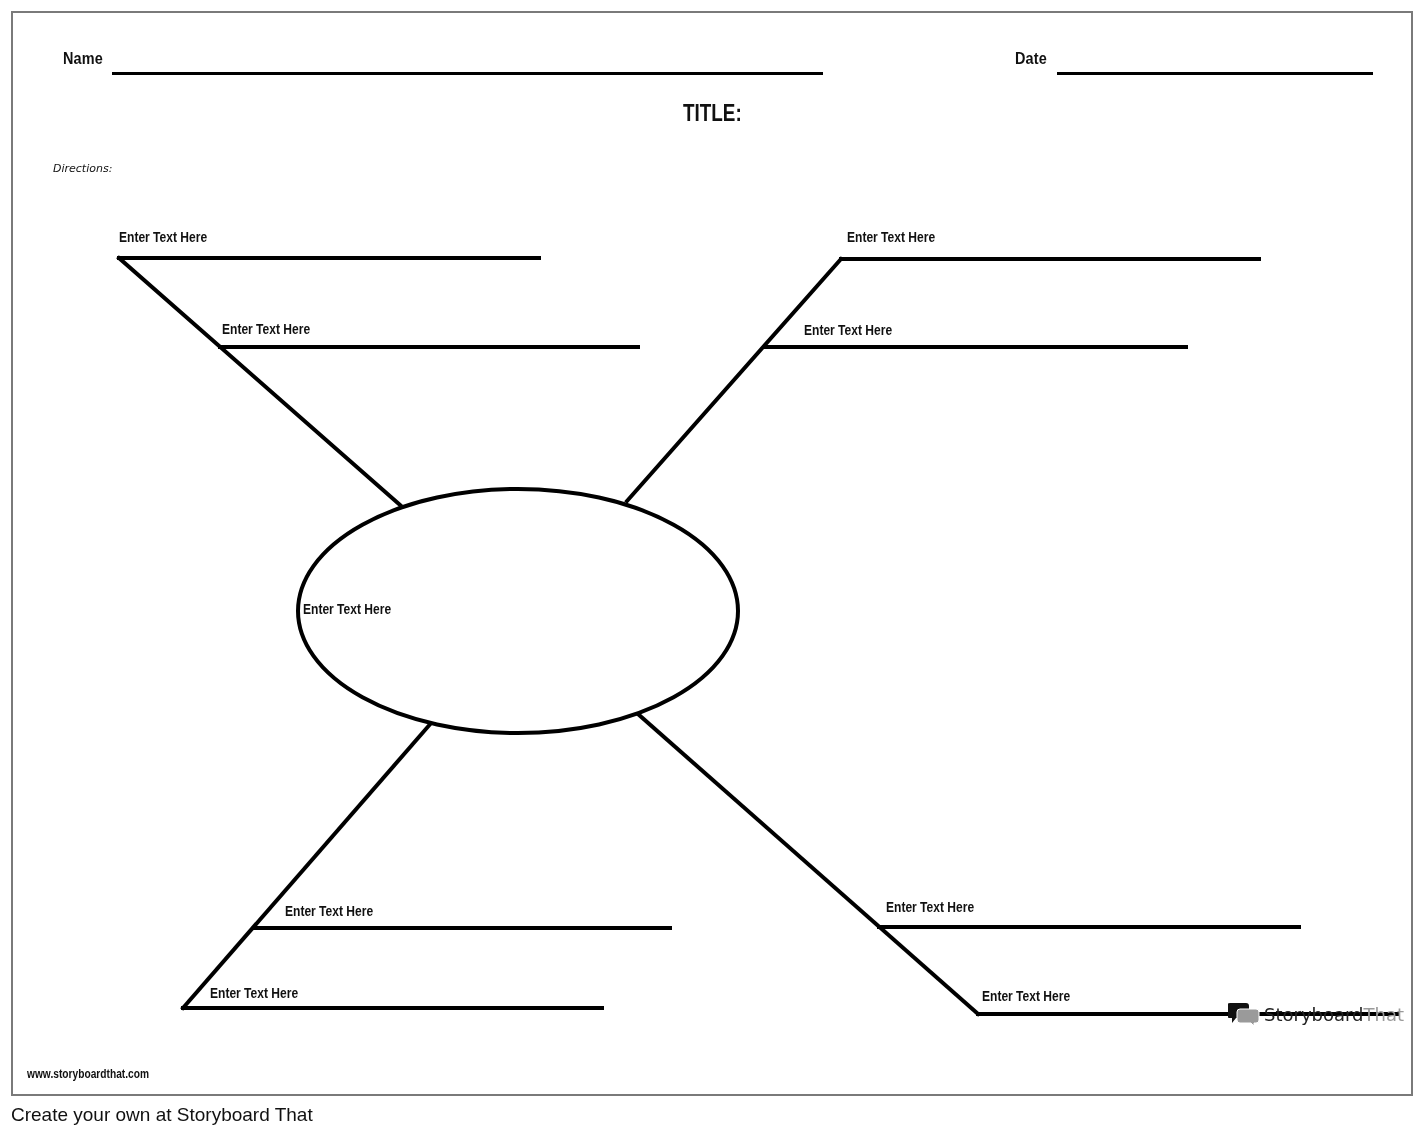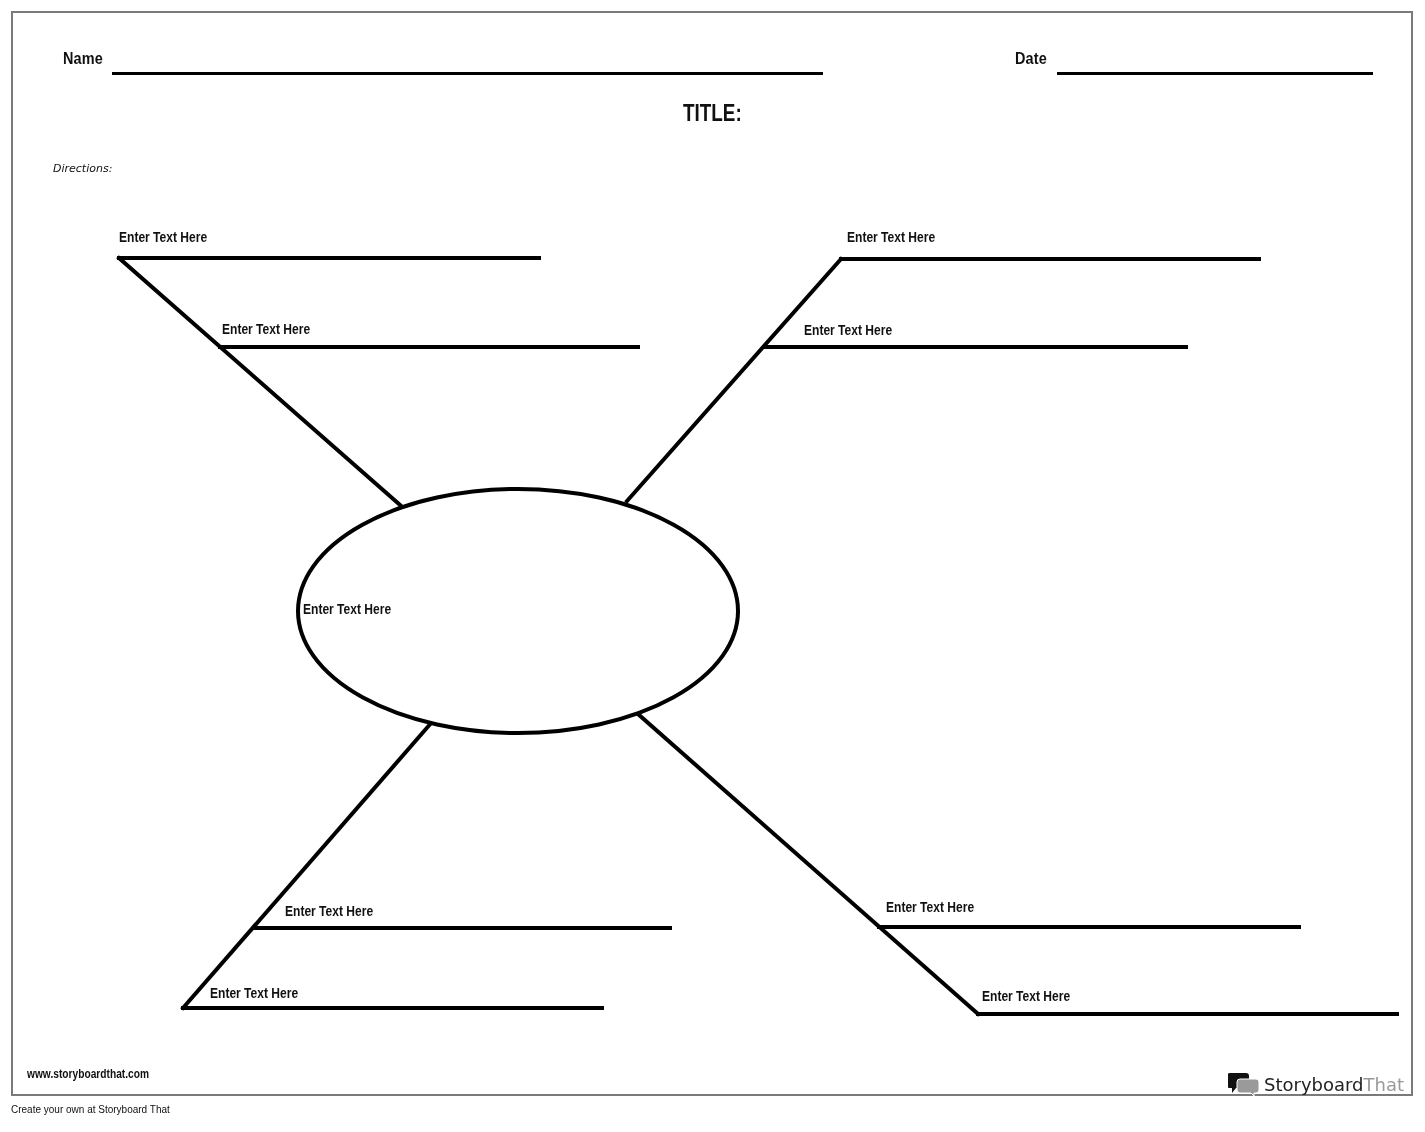--- a/index.html
+++ b/index.html
@@ -9,21 +9,21 @@
     .hdr-label { font-family: "Liberation Sans", sans-serif; font-weight: bold; font-size: 17px; color: #111; transform: scaleX(0.85); transform-origin: left center; letter-spacing: 0.2px; }
     .title { font-family: "Liberation Sans", sans-serif; font-weight: bold; font-size: 23px; color: #111; transform: scaleX(0.82); transform-origin: left center; }
     .directions { font-family: "DejaVu Sans", sans-serif; font-style: italic; font-size: 11px; color: #111; }
     .fill-line { position: absolute; height: 3px; background: #000; }
     .entry { position: absolute; font-family: "Liberation Sans", sans-serif; font-weight: bold; font-size: 14px; color: #111; transform: scaleX(0.86); transform-origin: left center; white-space: nowrap; cursor: text; }
     svg.diagram { position: absolute; left: 0; top: 0; }
     .url { font-family: "Liberation Sans", sans-serif; font-weight: bold; font-size: 12px; color: #111; transform: scaleX(0.85); transform-origin: left center; }
     .brand { display: flex; align-items: center; gap: 4px; font-family: "DejaVu Sans", sans-serif; font-size: 18px; }
     .brand .b1 { color: #222; }
     .brand .b2 { color: #9a9a9a; }
-    .footer-link { font-family: "Liberation Sans", sans-serif; font-size: 10px; color: #111; cursor: pointer; }
+    .footer-link { font-family: "Liberation Sans", sans-serif; font-size: 19px; color: #111; cursor: pointer; }
   </style>
 </head>
 <body>
 
 <div class="sheet"></div>
 
 <div class="abs hdr-label" style="left:63px; top:49px;">Name</div>
 <div class="fill-line" style="left:112px; top:72px; width:711px;"></div>
 
 <div class="abs hdr-label" style="left:1015px; top:49px;">Date</div>
@@ -64,21 +64,21 @@
 <div class="entry" style="left:804px; top:322px;">Enter Text Here</div>
 
 <div class="entry" style="left:285px; top:903px;">Enter Text Here</div>
 <div class="entry" style="left:210px; top:985px;">Enter Text Here</div>
 
 <div class="entry" style="left:886px; top:899px;">Enter Text Here</div>
 <div class="entry" style="left:982px; top:988px;">Enter Text Here</div>
 
 <div class="abs url" style="left:27px; top:1067px;">www.storyboardthat.com</div>
 
-<div class="abs brand" style="left:1228px; top:1071px;text-align:center;">
+<div class="abs brand" style="left:1228px; top:1001px;text-align:center;">
   <svg width="32" height="26" viewBox="0 0 32 26">
     <path d="M2 2 h16 a3 3 0 0 1 3 3 v9 a3 3 0 0 1 -3 3 h-10 l-4 5 v-5 h-2 a3 3 0 0 1 -3 -3 v-9 a3 3 0 0 1 3 -3z" fill="#111"></path>
     <path d="M12 8 h16 a3 3 0 0 1 3 3 v8 a3 3 0 0 1 -3 3 h-2 v3 l-3 -3 h-11 a3 3 0 0 1 -3 -3 v-8 a3 3 0 0 1 3 -3z" fill="#9a9a9a" stroke="#fff" stroke-width="1"></path>
   </svg>
   <span><span class="b1">Storyboard</span><span class="b2">That</span></span>
 </div>
 
 <div class="abs footer-link" style="left:11px; top:1104px;">Create your own at Storyboard That</div>
 
 </body></html>

